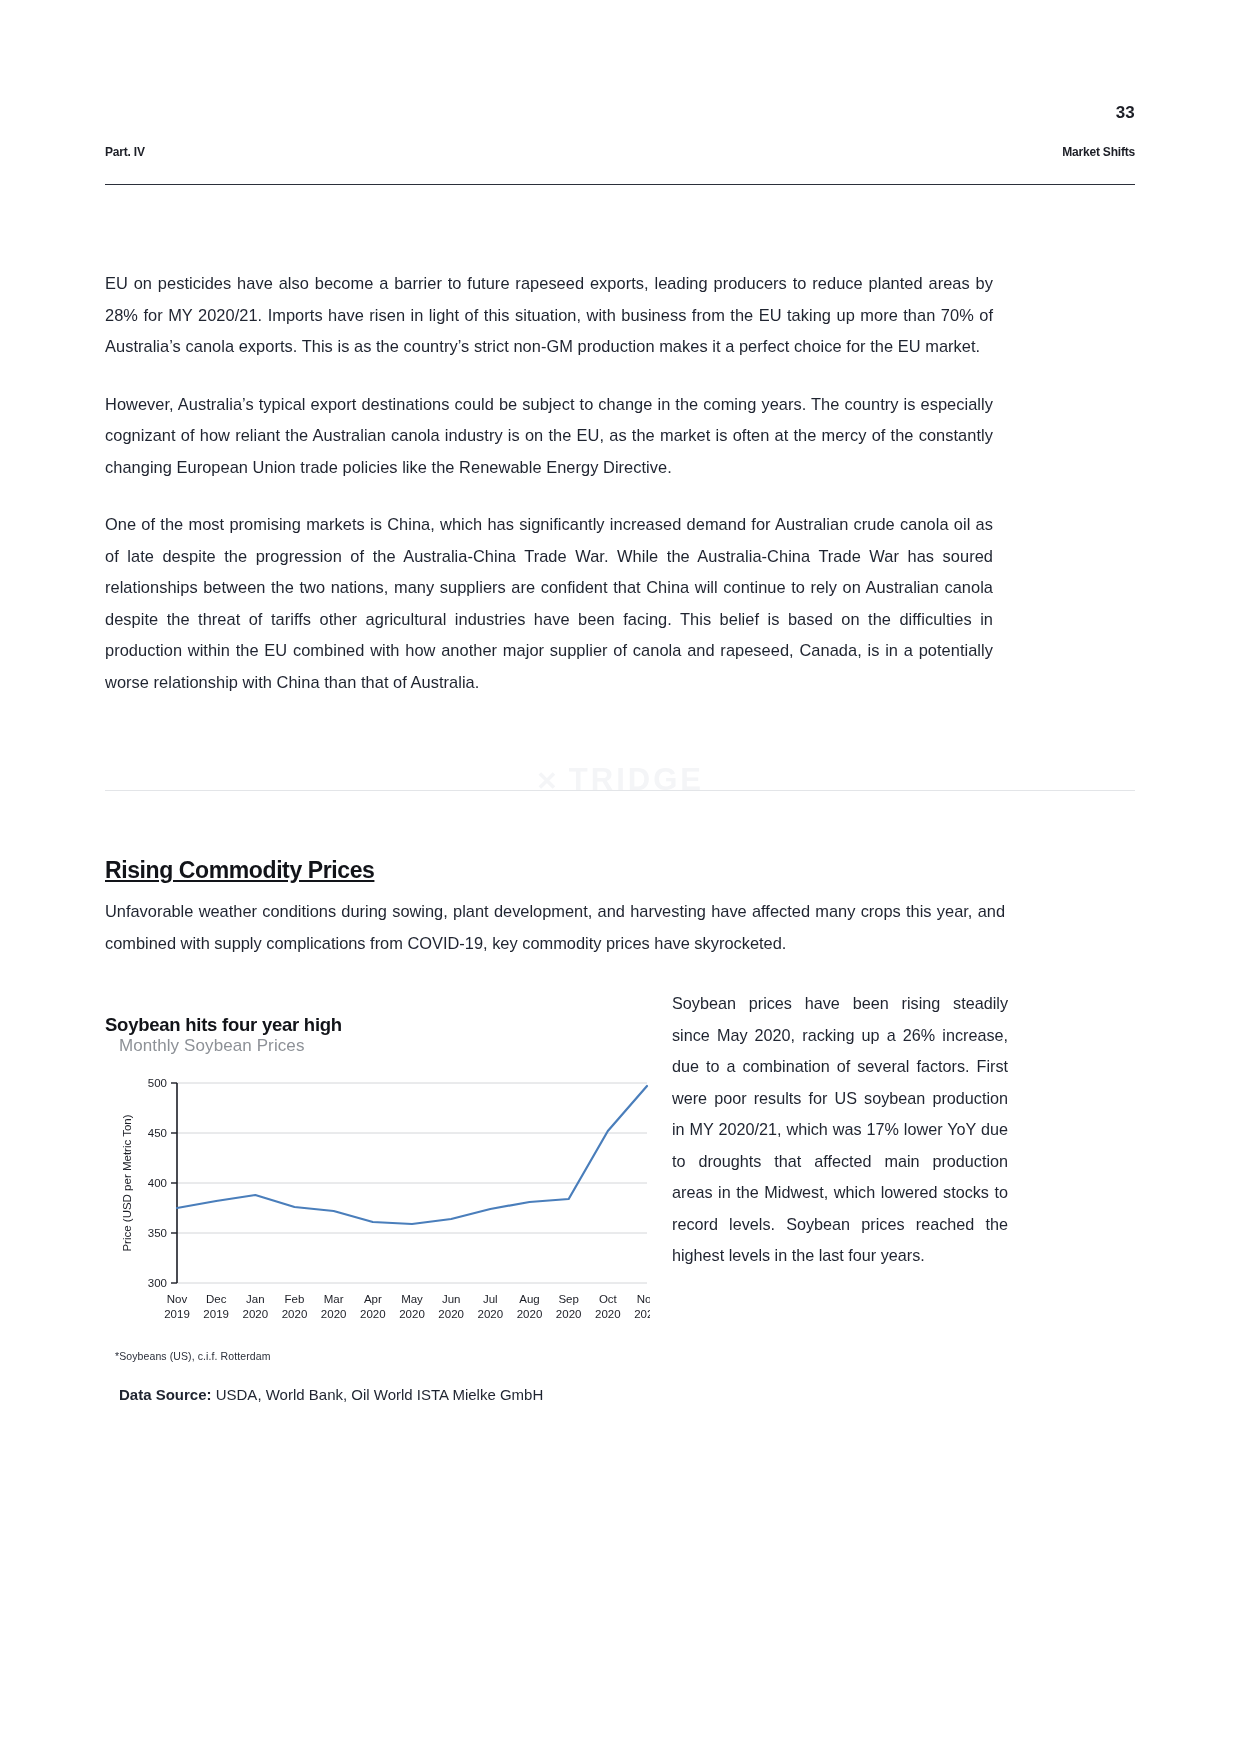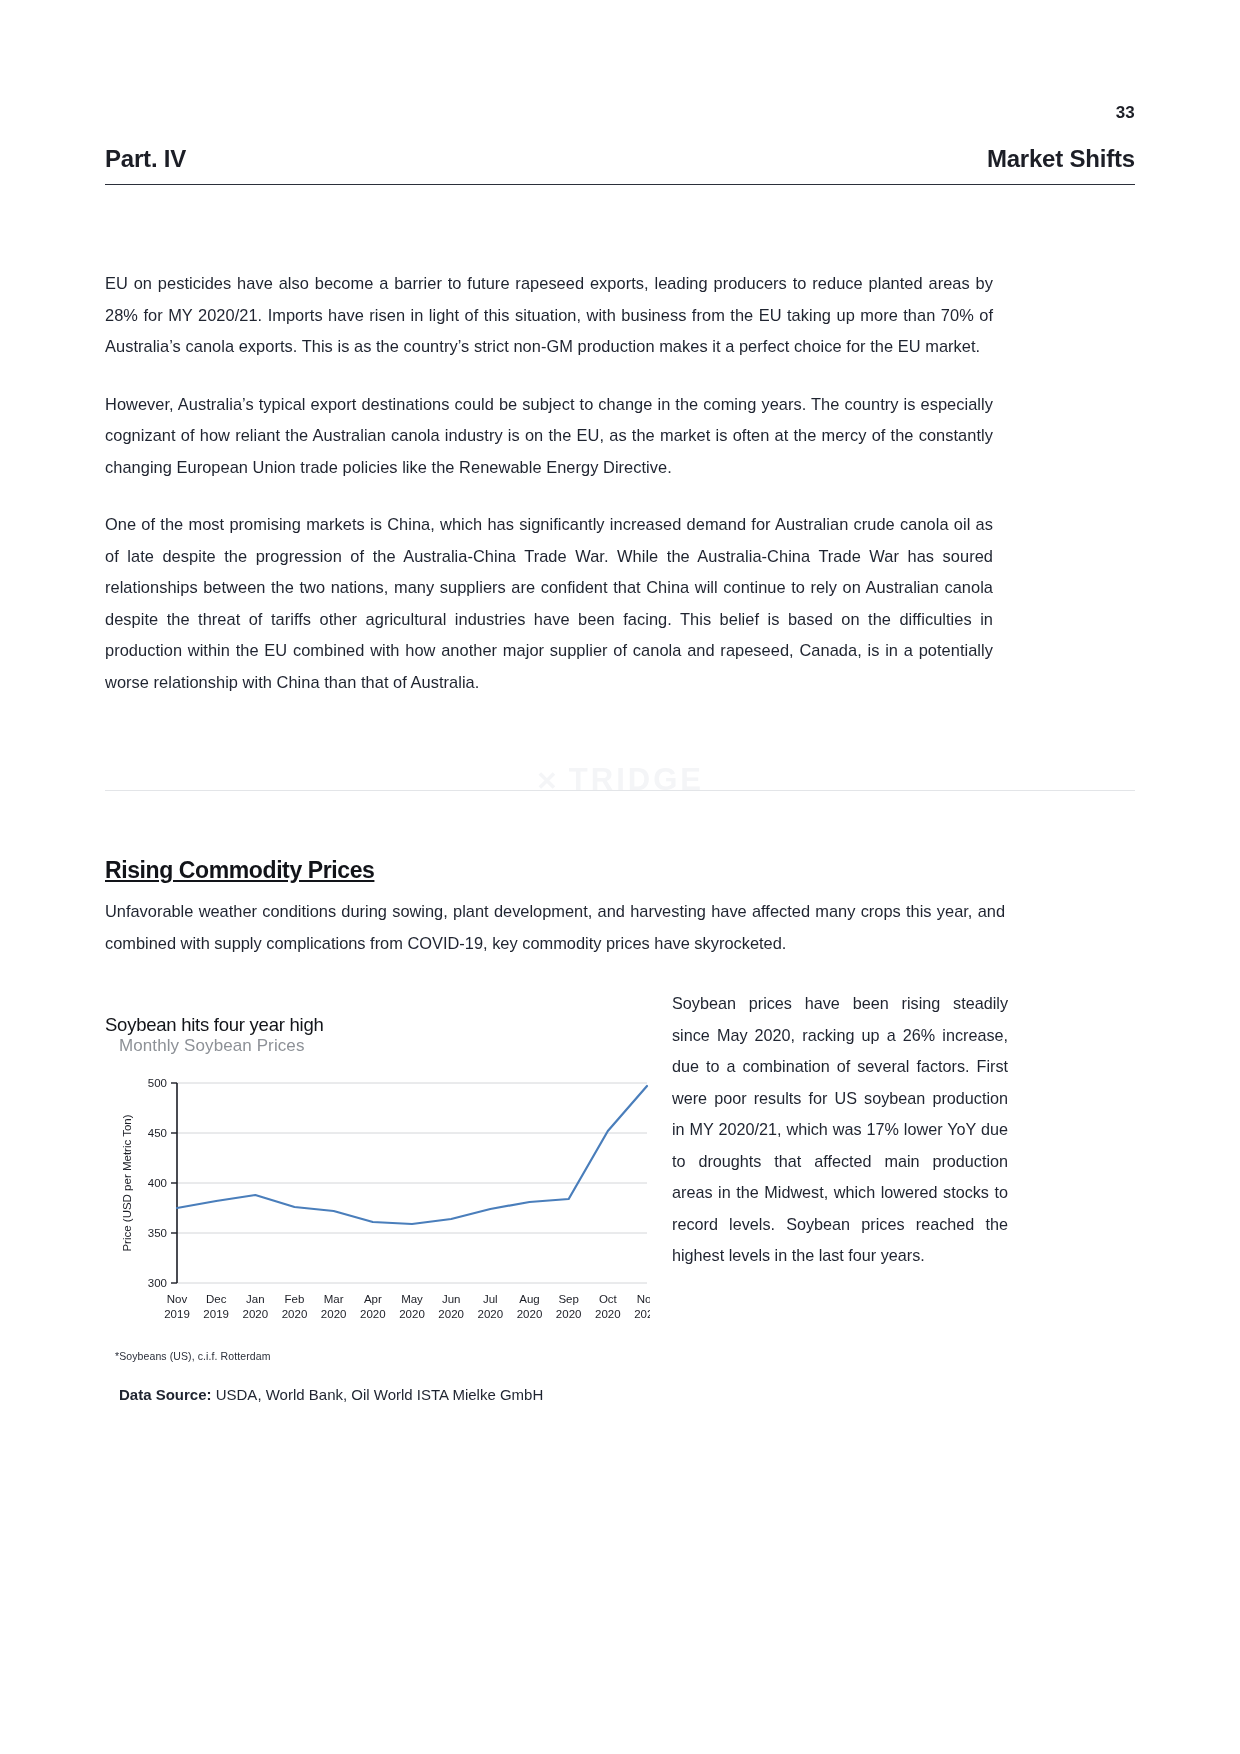--- a/index.html
+++ b/index.html
@@ -35,21 +35,21 @@
   .header-row {
     position: absolute;
     top: 145px;
     left: 105px;
     right: 105px;
     display: flex;
     justify-content: space-between;
     align-items: baseline;
   }
   .header-left, .header-right {
-    font-size: 24px;
+    font-size: 12px;
     font-weight: 700;
     color: #1c1e26;
     letter-spacing: -0.2px;
   }
   .header-rule {
     position: absolute;
     top: 184px;
     left: 105px;
     right: 105px;
     height: 1px;
@@ -123,21 +123,21 @@
     line-height: 31.5px;
     text-align: justify;
     color: #1f2430;
   }
 
   .sub-title {
     position: absolute;
     top: 995px;
     left: 105px;
     font-size: 18.5px;
-    font-weight: 400;
+    font-weight: 700;
     color: #121419;
     letter-spacing: -0.25px;
   }
 
   
   .chart-wrap {
     position: absolute;
     top: 1036px;
     left: 105px;
     width: 545px;

